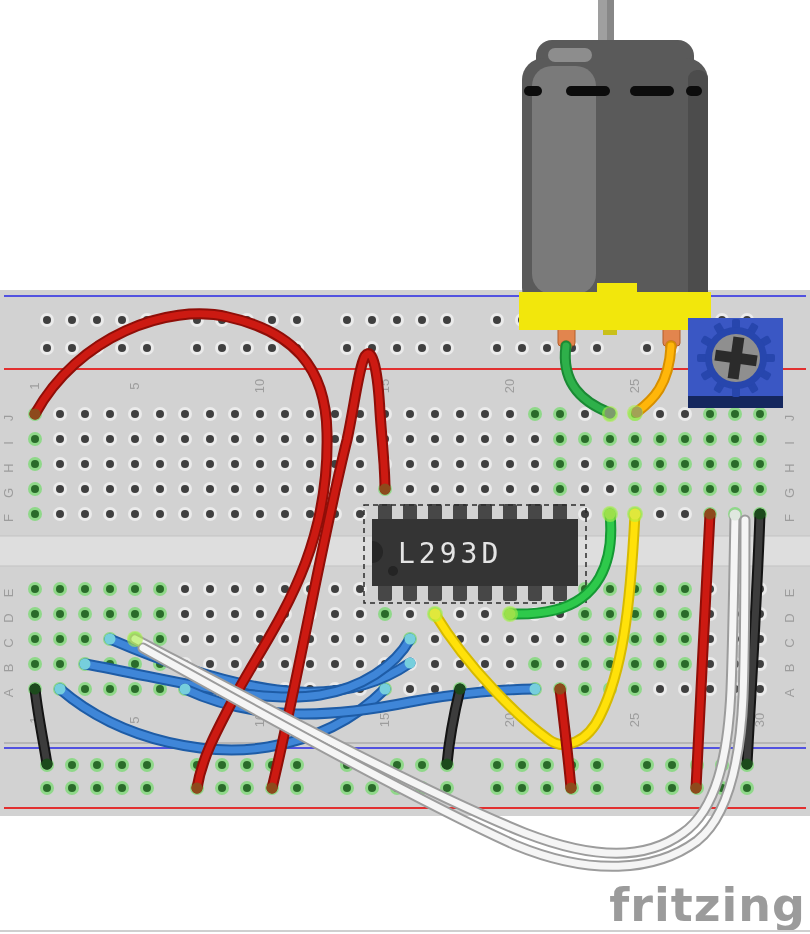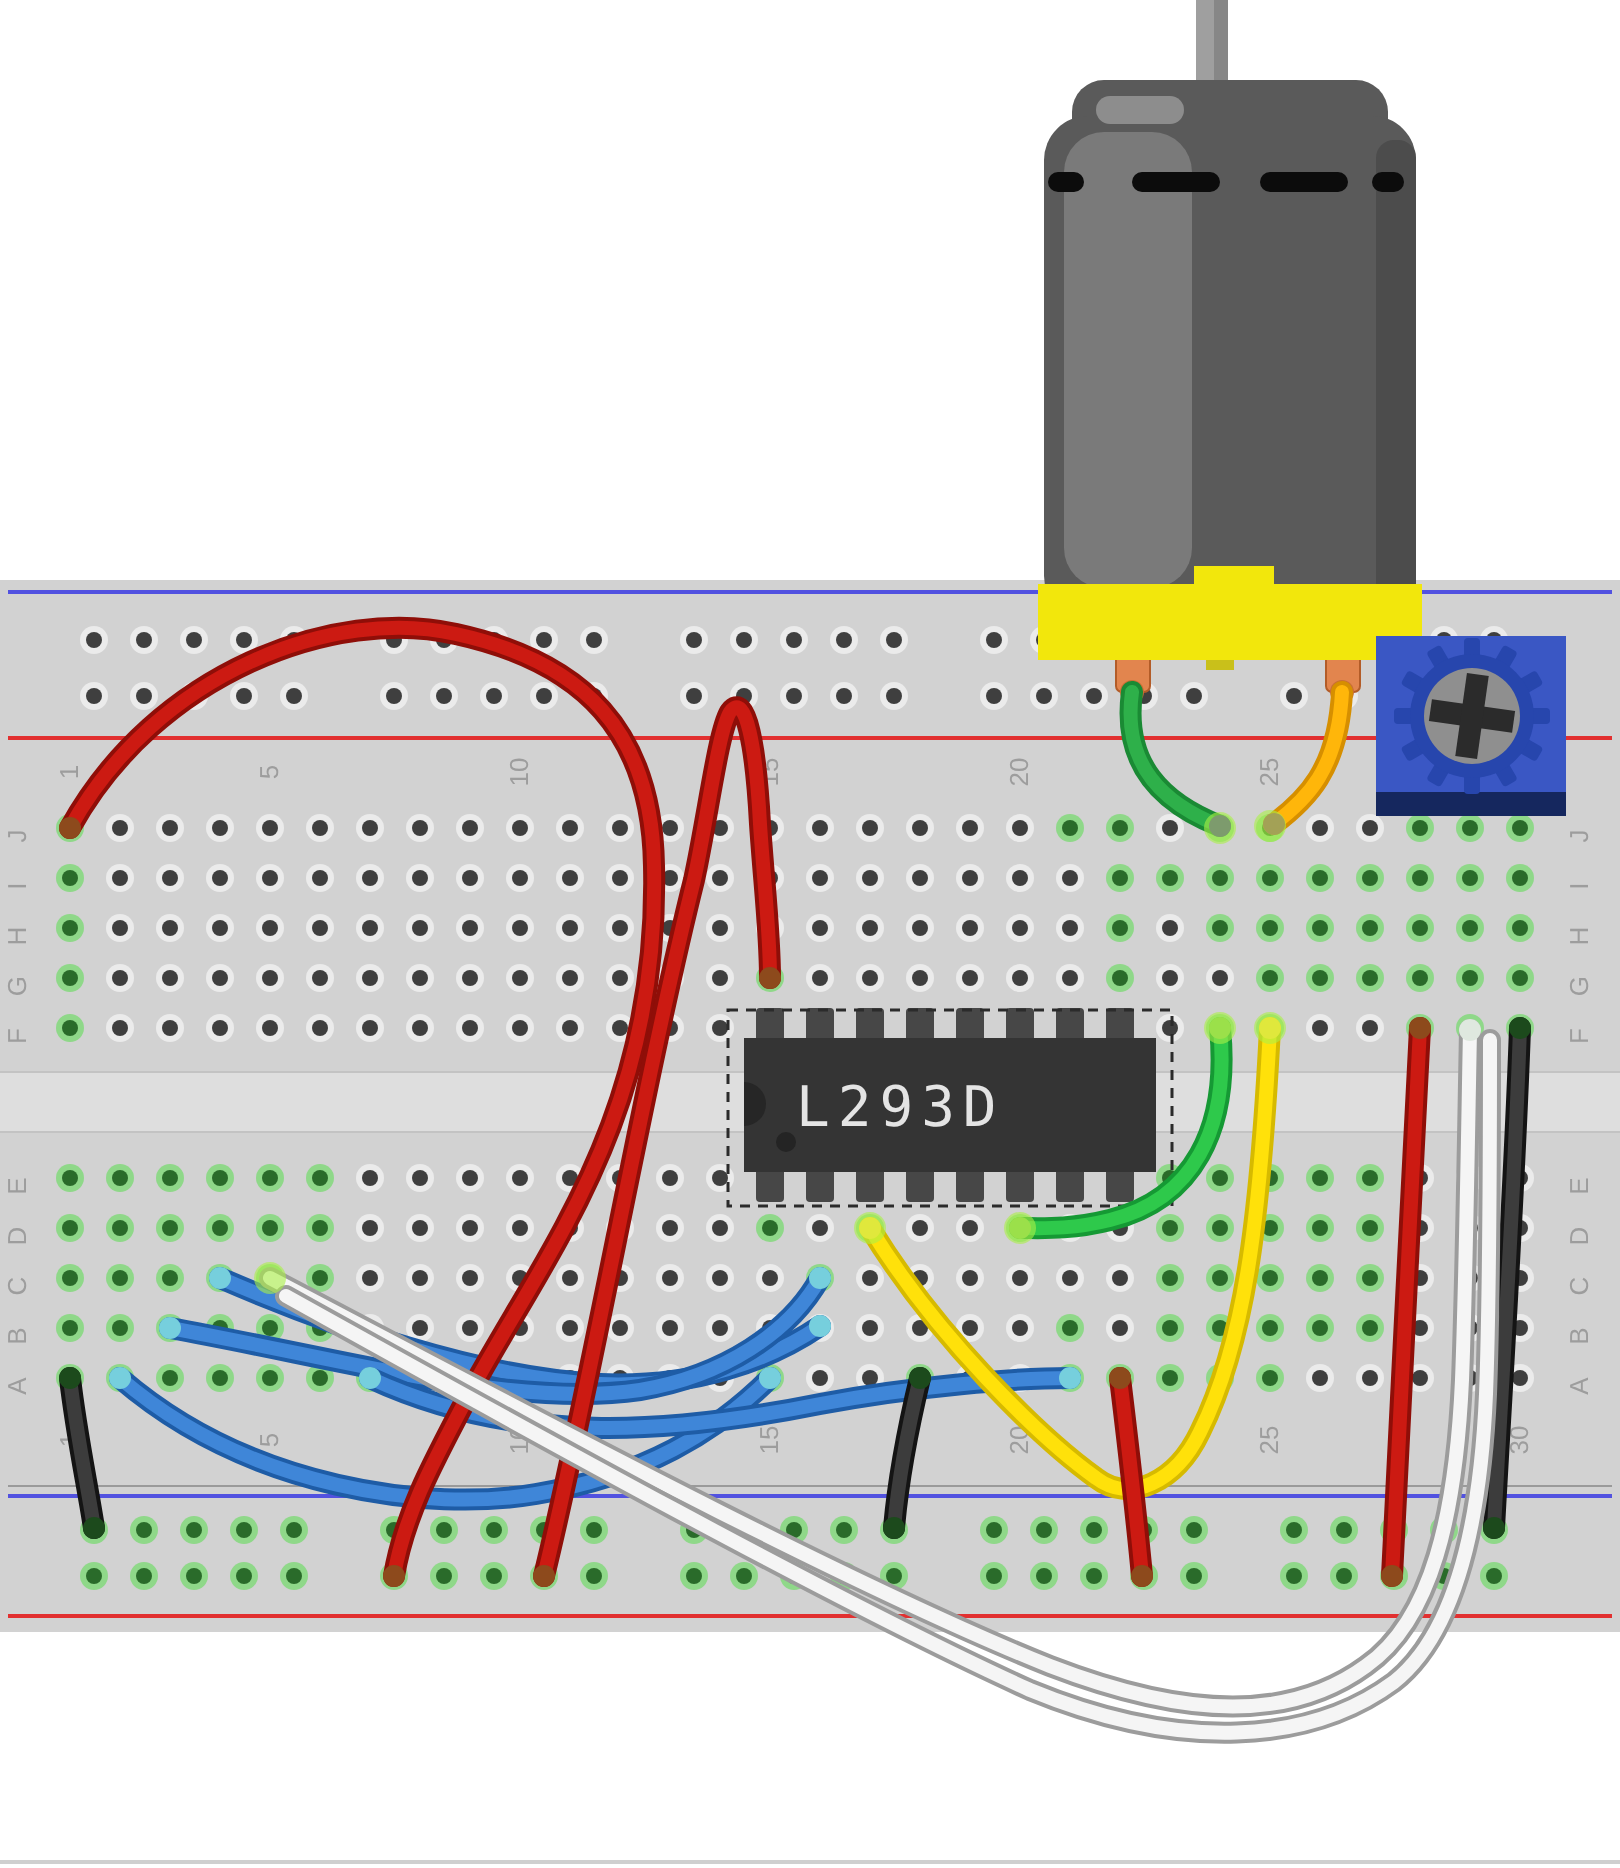--- a/index.html
+++ b/index.html
@@ -1052,14 +1052,15 @@
         <circle cx="460" cy="689" r="5.5" fill="#1c4a1c"></circle>
         <circle cx="447" cy="764" r="5.5" fill="#1c4a1c"></circle>
         <circle cx="760" cy="514" r="5.5" fill="#1c4a1c"></circle>
         <circle cx="747" cy="764" r="5.5" fill="#1c4a1c"></circle>
         <circle cx="610" cy="413" r="5.5" fill="#7d9b6d"></circle>
         <circle cx="637" cy="412" r="5.5" fill="#a3a156"></circle>
         <circle cx="735" cy="515" r="5.5" fill="#dfe8df"></circle>
       </g>
   </svg>
 
+  <div class="logo">fritzing</div>
   <div class="hairline"></div>
 </div>
 
 </body></html>

